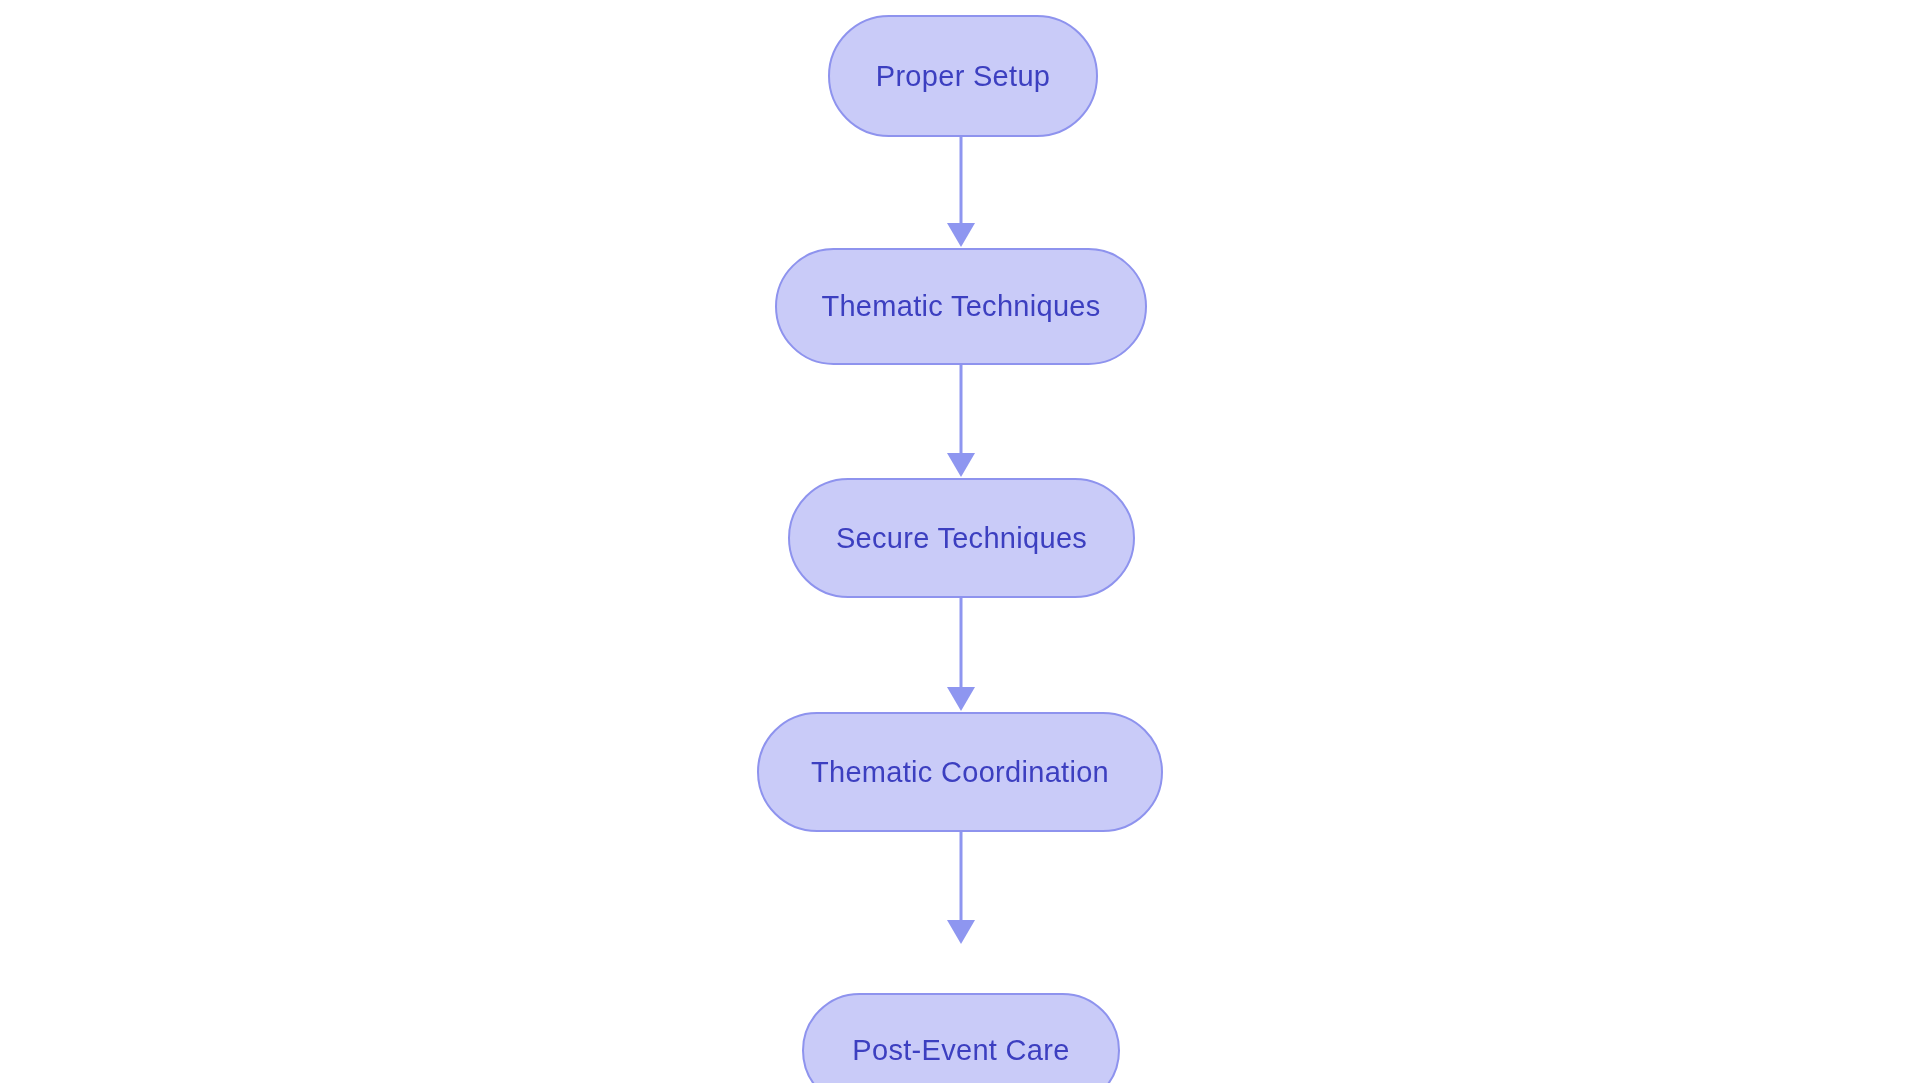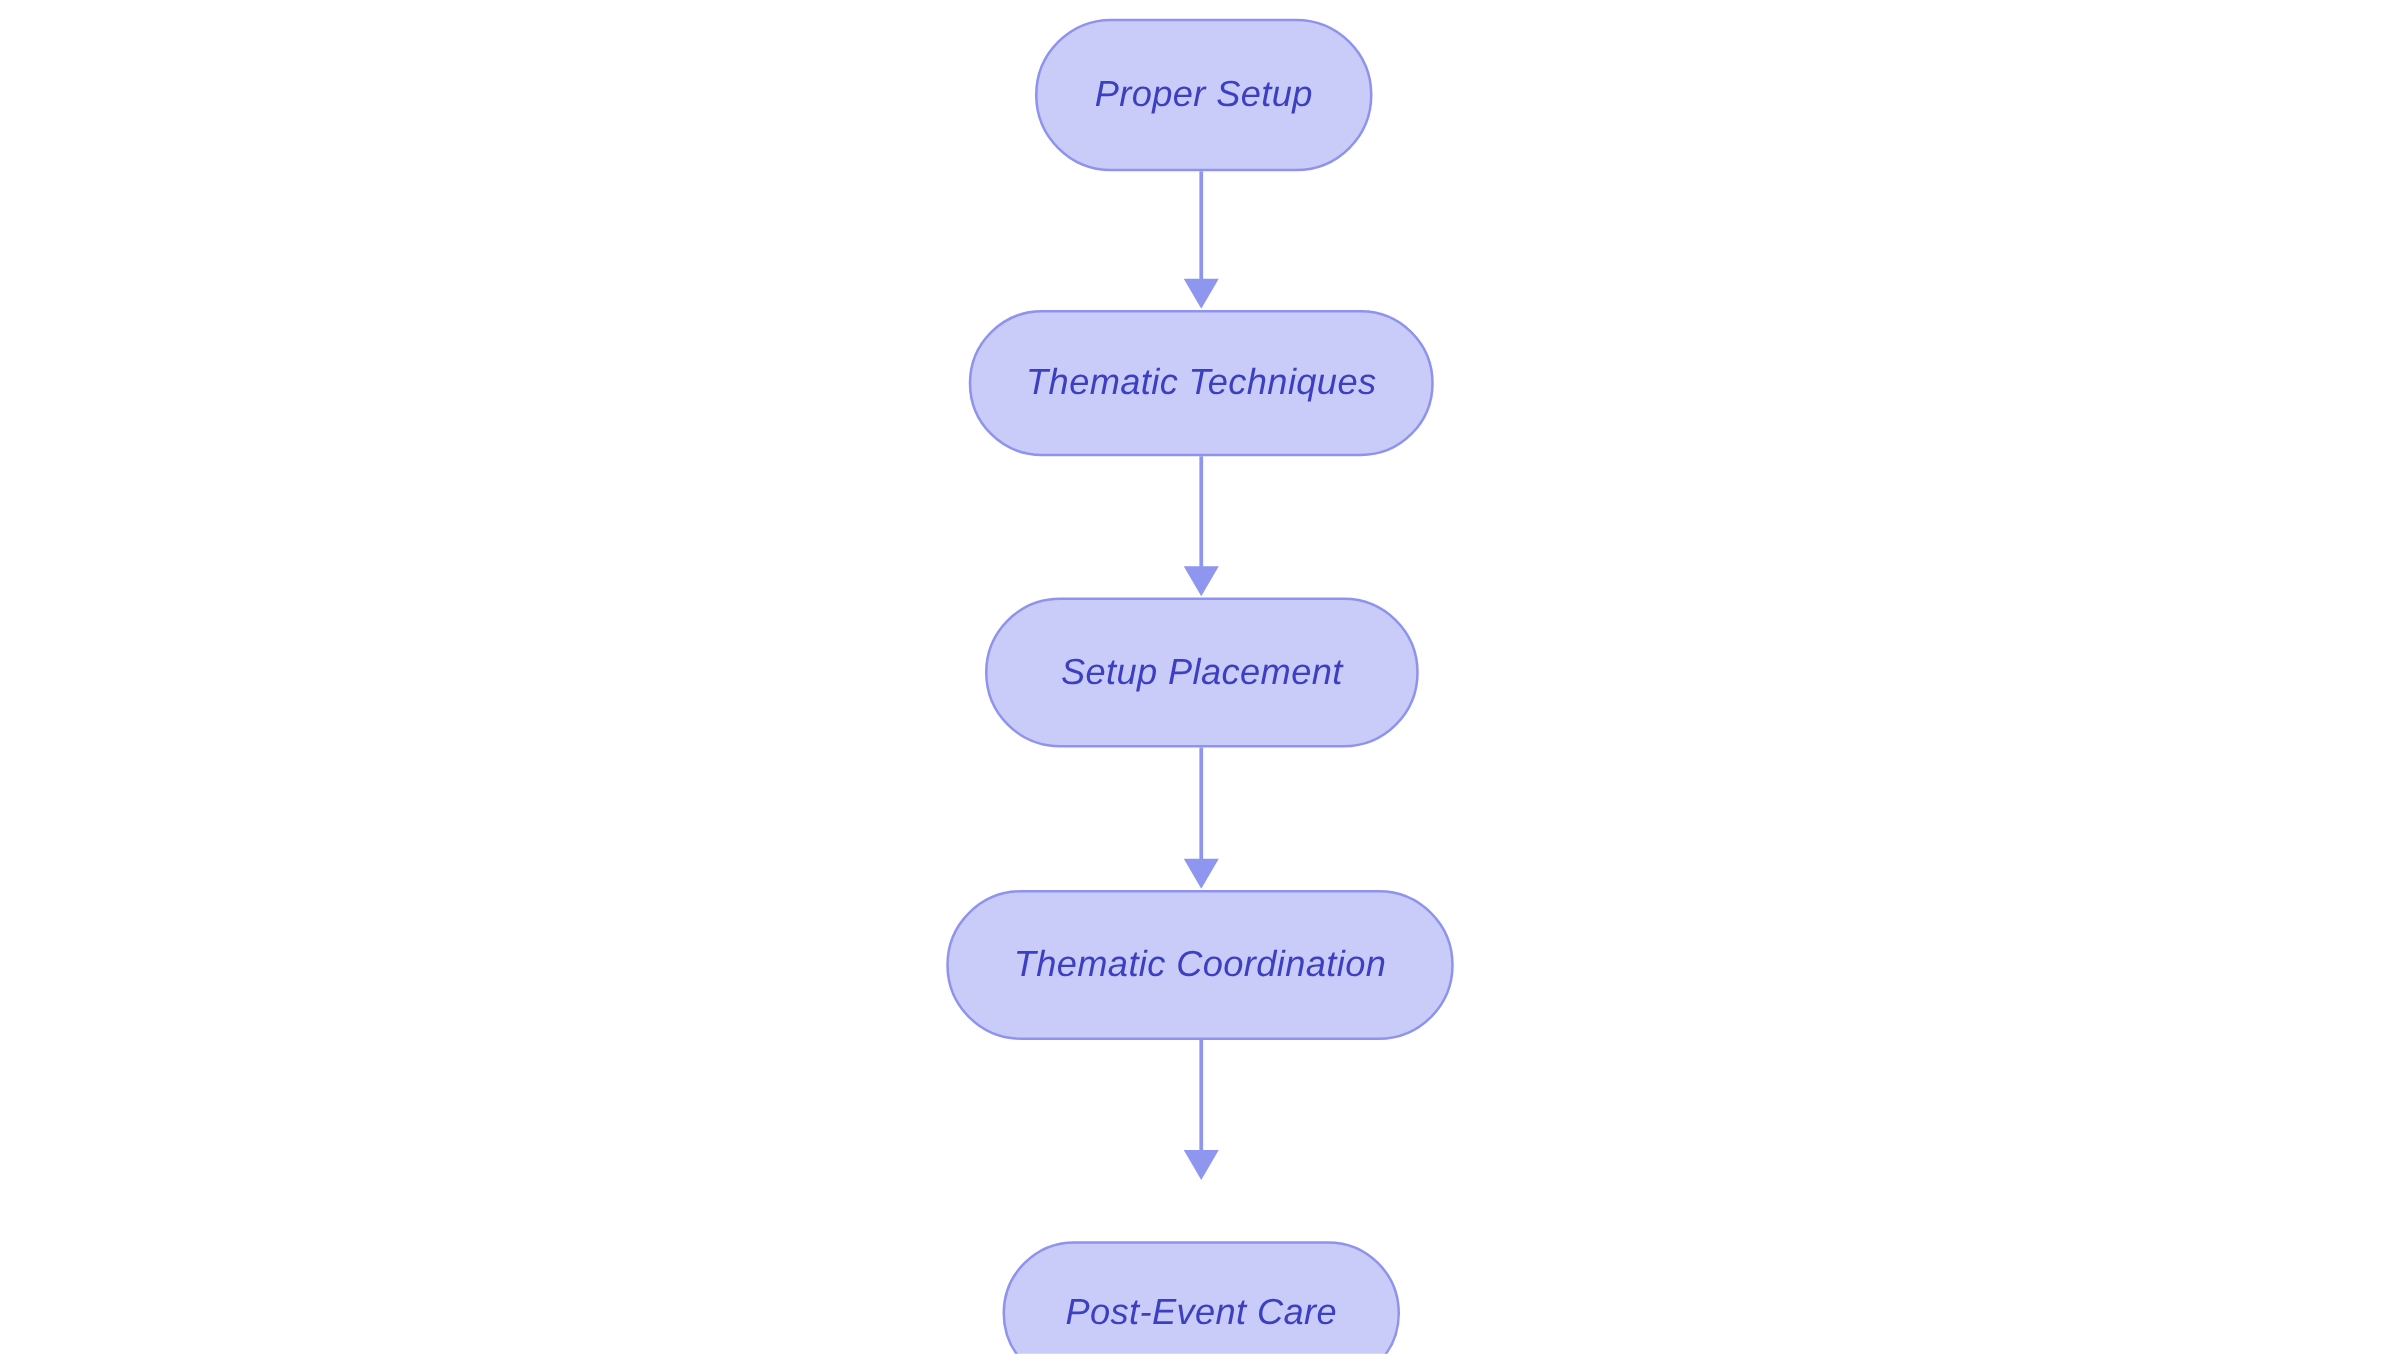--- a/index.html
+++ b/index.html
@@ -32,21 +32,20 @@
     border: 2px solid var(--node-border);
     border-radius: 62px;
     color: var(--node-text);
     font-size: 29px;
     letter-spacing: 0.3px;
     display: flex;
     align-items: center;
     justify-content: center;
     text-align: center;
     white-space: nowrap;
-    font-style: italic;
   }
   .n1 { left: 828px; top: 15px;  width: 270px; height: 122px; }
   .n2 { left: 775px; top: 248px; width: 372px; height: 117px; }
   .n3 { left: 788px; top: 478px; width: 347px; height: 120px; }
   .n4 { left: 757px; top: 712px; width: 406px; height: 120px; }
   .n5 { left: 802px; top: 945px; width: 318px; height: 115px; margin-top: 48px; }
 
   .flow-arrow {
     position: absolute;
     left: 947px;
@@ -94,21 +93,21 @@
   <div class="flow-node n2">
     <span>Thematic Techniques</span>
   </div>
 
   <div class="flow-arrow a2">
     <div class="arrow-line"></div>
     <div class="arrow-head"></div>
   </div>
 
   <div class="flow-node n3">
-    <span>Setup Placement</span>
+    <span>Secure Techniques</span>
   </div>
 
   <div class="flow-arrow a3">
     <div class="arrow-line"></div>
     <div class="arrow-head"></div>
   </div>
 
   <div class="flow-node n4">
     <span>Thematic Coordination</span>
   </div>

